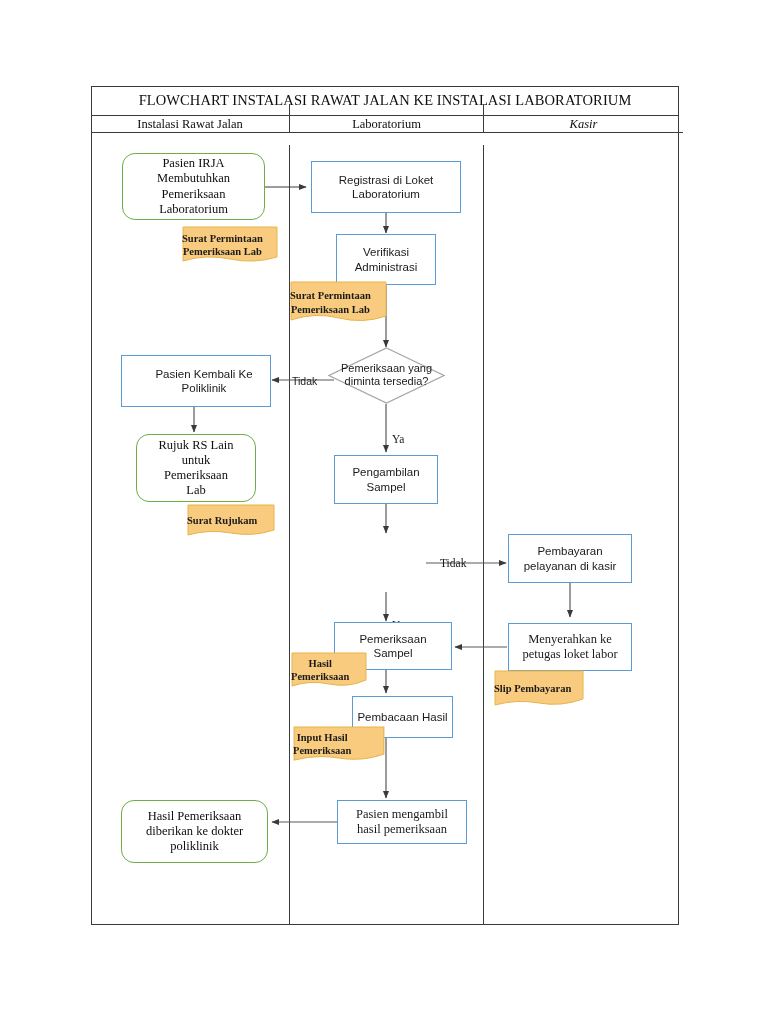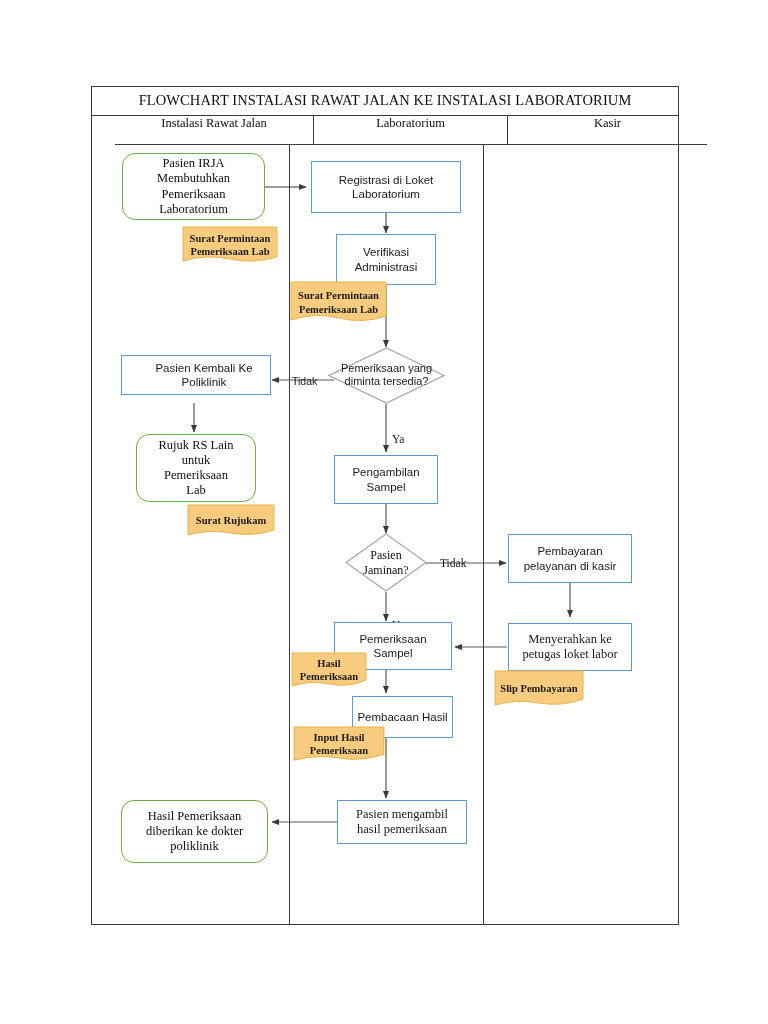--- a/index.html
+++ b/index.html
@@ -9,27 +9,27 @@
   #canvas{position:absolute;left:0;top:0;width:768px;height:1024px;}
 
   
   .frame{position:absolute;left:91px;top:86px;width:588px;height:839px;
          border:1.6px solid #3b3b3b;box-sizing:border-box;}
   .title-row{position:absolute;left:91px;top:86px;width:588px;height:30px;
              border-bottom:1.4px solid #3b3b3b;box-sizing:border-box;
              display:flex;align-items:center;justify-content:center;}
   .title-row span{font-family:"Liberation Serif",serif;font-size:14.5px;color:#0d0d0d;
                   letter-spacing:.1px;white-space:nowrap;}
-  .lane-head{position:absolute;top:116px;height:29px;
+  .lane-head{position:absolute;top:104px;height:29px;
              border-bottom:1.4px solid #3b3b3b;box-sizing:border-box;
-             display:flex;align-items:flex-start;justify-content:center;margin-left:24px;}
+             display:flex;align-items:flex-end;justify-content:center;}
   .lane-head span{font-family:"Liberation Serif",serif;font-size:12.5px;color:#0d0d0d;}
   .lh1{left:91px;width:198px;}
   .lh2{left:289px;width:194px;border-left:1.4px solid #3b3b3b;}
-  .lh3{left:483px;width:200px;border-left:1.4px solid #3b3b3b;}
+  .lh3{left:483px;width:200px;border-left:1.4px solid #3b3b3b;font-style:italic;}
   .divider{position:absolute;top:145px;width:0;height:780px;
            border-left:1.4px solid #3b3b3b;}
   .dv1{left:289px;}
   .dv2{left:483px;}
 
   
   .node{position:absolute;box-sizing:border-box;display:flex;
         align-items:center;justify-content:center;text-align:center;
         background:#ffffff;}
   .node span{display:block;line-height:1.22;}
@@ -43,21 +43,21 @@
 
   
   .diamond{position:absolute;}
   .diamond .shape{position:absolute;left:0;top:0;width:100%;height:100%;}
   .diamond .dtext{position:absolute;left:50%;top:50%;transform:translate(-50%,-50%);
                   text-align:center;line-height:1.25;white-space:nowrap;}
   .d-sans .dtext{font-family:"Liberation Sans",sans-serif;font-size:11px;color:#1a1a1a;}
   .d-serif .dtext{font-family:"Liberation Serif",serif;font-size:12px;color:#0d0d0d;}
 
   
-  .note{position:absolute;display:flex;align-items:center;justify-content:center;
+  .note{position:absolute;display:flex;align-items:center;justify-content:flex-start;
         text-align:center;}
   .note .nsvg{position:absolute;left:0;top:0;width:100%;height:100%;}
   .note span{position:relative;font-family:"Liberation Serif",serif;
              font-size:10.5px;color:#1a1a1a;line-height:1.25;font-weight:bold;}
 
   
   .elabel{position:absolute;font-family:"Liberation Sans",sans-serif;
           font-size:10.5px;color:#1a1a1a;white-space:nowrap;margin-top:16px;}
   .elabel.serif{font-family:"Liberation Serif",serif;font-size:11.5px;}
 
@@ -144,38 +144,32 @@
     <span>Verifikasi<br>Administrasi</span>
   </div>
 
   <div class="diamond d-sans" style="left:328px;top:347px;width:117px;height:57px;">
     <svg class="shape" viewBox="0 0 117 57" preserveAspectRatio="none">
       <polygon points="58.5,1 116,28.5 58.5,56 1,28.5" fill="#ffffff" stroke="#a6a6a6" stroke-width="1.2"></polygon>
     </svg>
     <div class="dtext">Pemeriksaan yang<br>diminta tersedia?</div>
   </div>
 
-  <div class="node blue" style="left:121px;top:355px;width:150px;height:40px;padding-left:16px;">
+  <div class="node blue" style="left:121px;top:355px;width:150px;height:52px;padding-left:16px;">
     <span>Pasien Kembali Ke<br>Poliklinik</span>
   </div>
 
   <div class="node green" style="left:136px;top:434px;width:120px;height:68px;">
     <span>Rujuk RS Lain<br>untuk<br>Pemeriksaan<br>Lab</span>
   </div>
 
   <div class="node blue" style="left:334px;top:455px;width:104px;height:49px;">
     <span>Pengambilan<br>Sampel</span>
   </div>
 
-  <div class="diamond d-serif" style="left:345px;top:533px;width:82px;height:59px;">
-    <svg class="shape" viewBox="0 0 82 59" preserveAspectRatio="none">
-      <polygon points="41,1 81,29.5 41,58 1,29.5" fill="#ffffff" stroke="#a6a6a6" stroke-width="1.2"></polygon>
-    </svg>
-    <div class="dtext">Pasien<br>Jaminan?</div>
-  </div>
 
   <div class="node blue" style="left:508px;top:534px;width:124px;height:49px;">
     <span>Pembayaran<br>pelayanan di kasir</span>
   </div>
 
   <div class="node blue serif" style="left:508px;top:623px;width:124px;height:48px;">
     <span>Menyerahkan ke<br>petugas loket labor</span>
   </div>
 
   <div class="node blue" style="left:334px;top:622px;width:118px;height:48px;">

